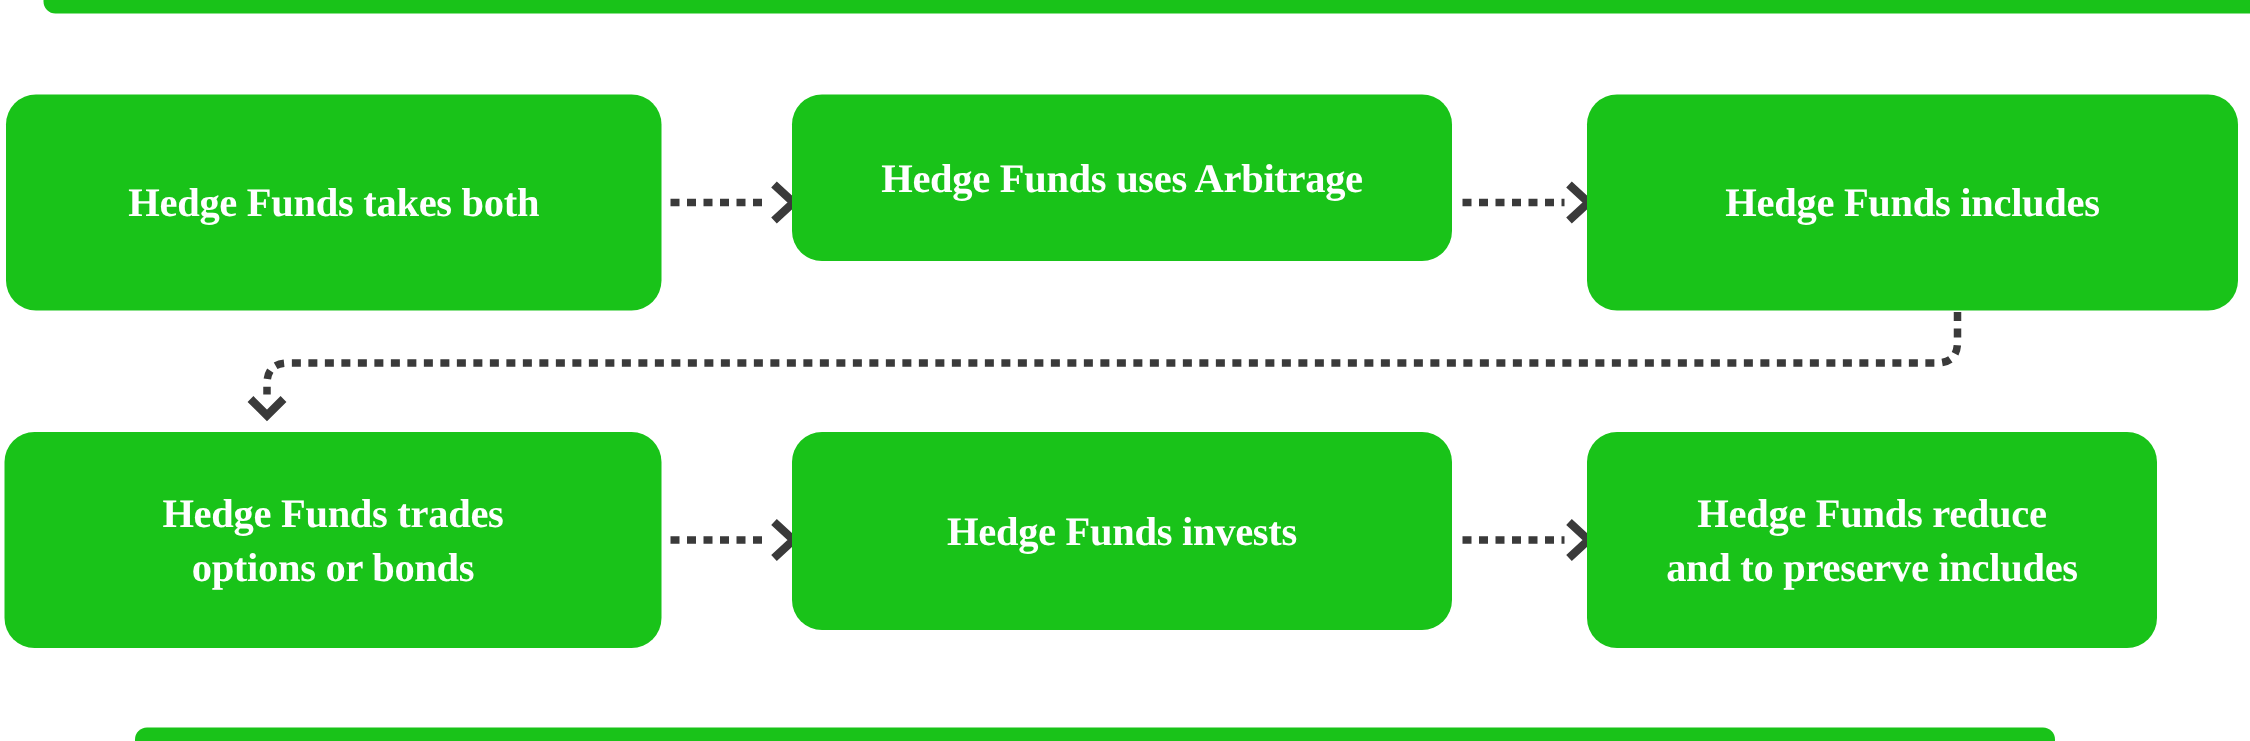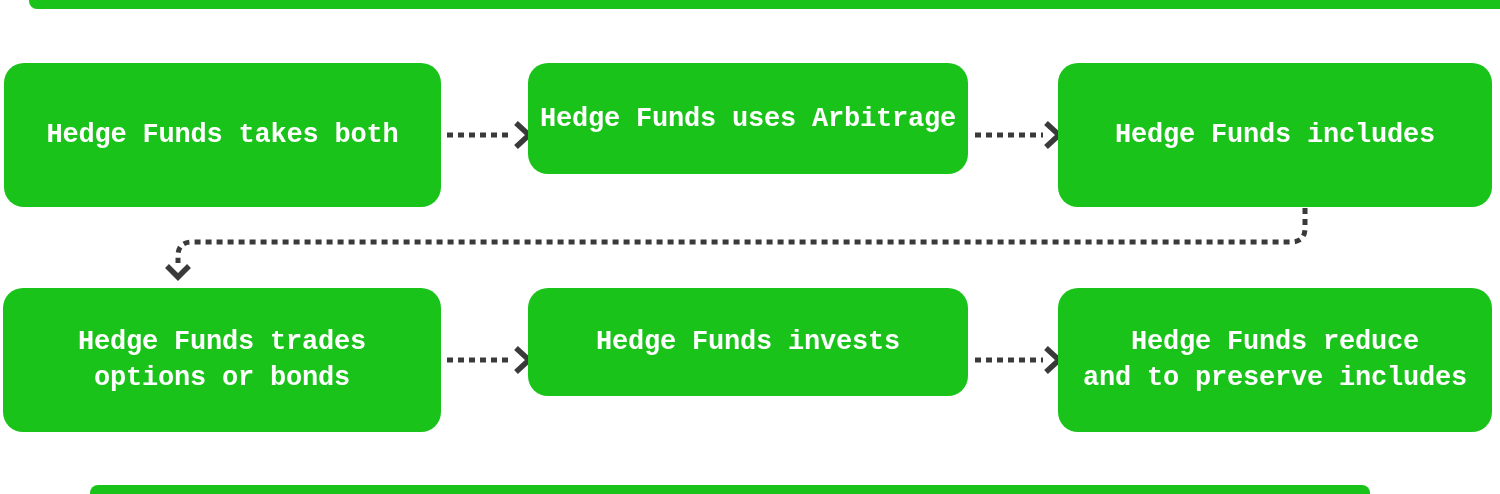--- a/index.html
+++ b/index.html
@@ -7,21 +7,21 @@
     --text:#FFFFFF;
     --arrow:#3A3A3A;
     --bg:#FFFFFF;
   }
   html,body{margin:0;padding:0;background:var(--bg);}
   .canvas{
     position:relative;
     width:1500px;height:494px;
     background:var(--bg);
     overflow:hidden;
-    font-family:Liberation Mono, monospace;
+    font-family:Liberation Serif, serif;
   }
   .flow-box{
     position:absolute;
     background:var(--green);
     border-radius:20px;
     color:var(--text);
     display:flex;
     flex-direction:column;
     align-items:center;
     justify-content:center;
@@ -31,22 +31,22 @@
     line-height:36px;
     letter-spacing:-0.2px;
   }
   .flow-box .line{display:block;white-space:nowrap;}
   
   .b1{left:4px;  top:63px; width:437px; height:144px;}
   .b2{left:528px;top:63px; width:440px; height:111px;}
   .b3{left:1058px;top:63px;width:434px; height:144px;}
   
   .b4{left:3px;  top:288px;width:438px; height:144px;}
-  .b5{left:528px;top:288px;width:440px; height:108px;}
-  .b6{left:1058px;top:288px;width:434px;height:144px;}
+  .b5{left:528px;top:288px;width:440px; height:132px;}
+  .b6{left:1058px;top:288px;width:380px;height:144px;}
   
   .edge-strip{position:absolute;background:var(--green);}
   .edge-top{left:29px;top:0;width:1471px;height:9px;border-radius:0 0 0 8px;}
   .edge-bottom{left:90px;top:485px;width:1280px;height:9px;border-radius:8px 8px 0 0;}
   
   svg.arrows{position:absolute;left:0;top:0;width:1500px;height:494px;pointer-events:none;}
   .dash{
     fill:none;
     stroke:var(--arrow);
     stroke-width:5;

